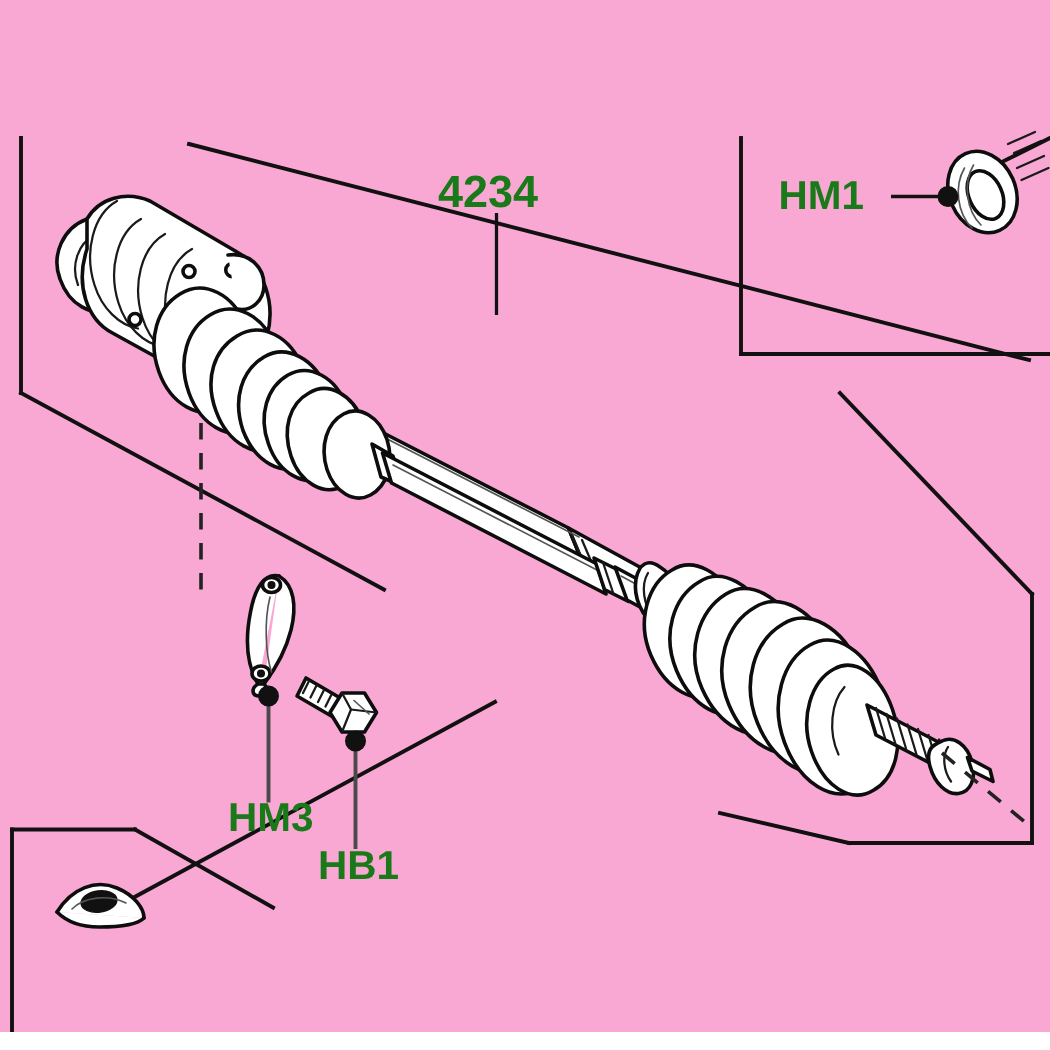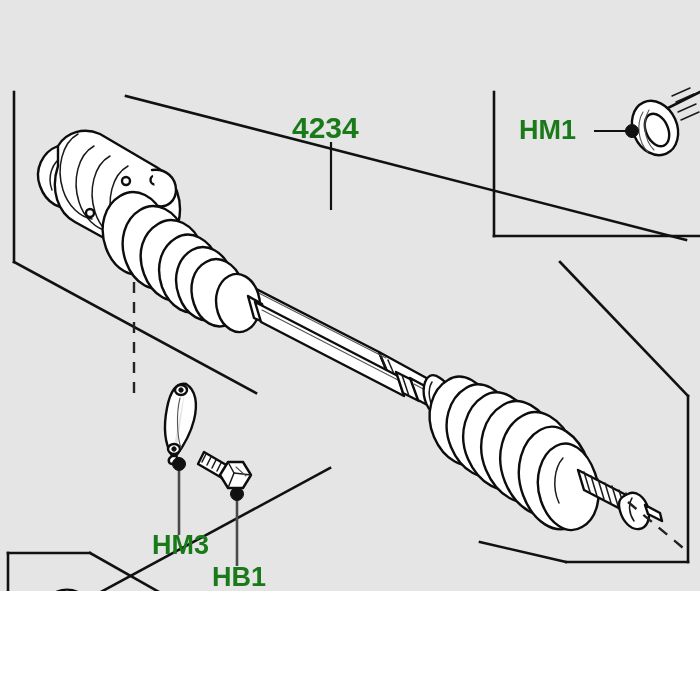--- a/index.html
+++ b/index.html
@@ -7,22 +7,22 @@
     margin: 0;
     padding: 0;
     background: #ffffff;
   }
   body {
     font-family: "Liberation Sans", sans-serif;
   }
   #diagram-root {
     position: relative;
     width: 700px;
-    height: 591px;
-    background: #e5e5e5;
+    height: 688px;
+    background: #f9a8d4;
     overflow: hidden;
   }
   #diagram-svg {
     position: absolute;
     top: 0;
     left: 0;
     width: 700px;
     height: 700px;
     display: block;
   }

